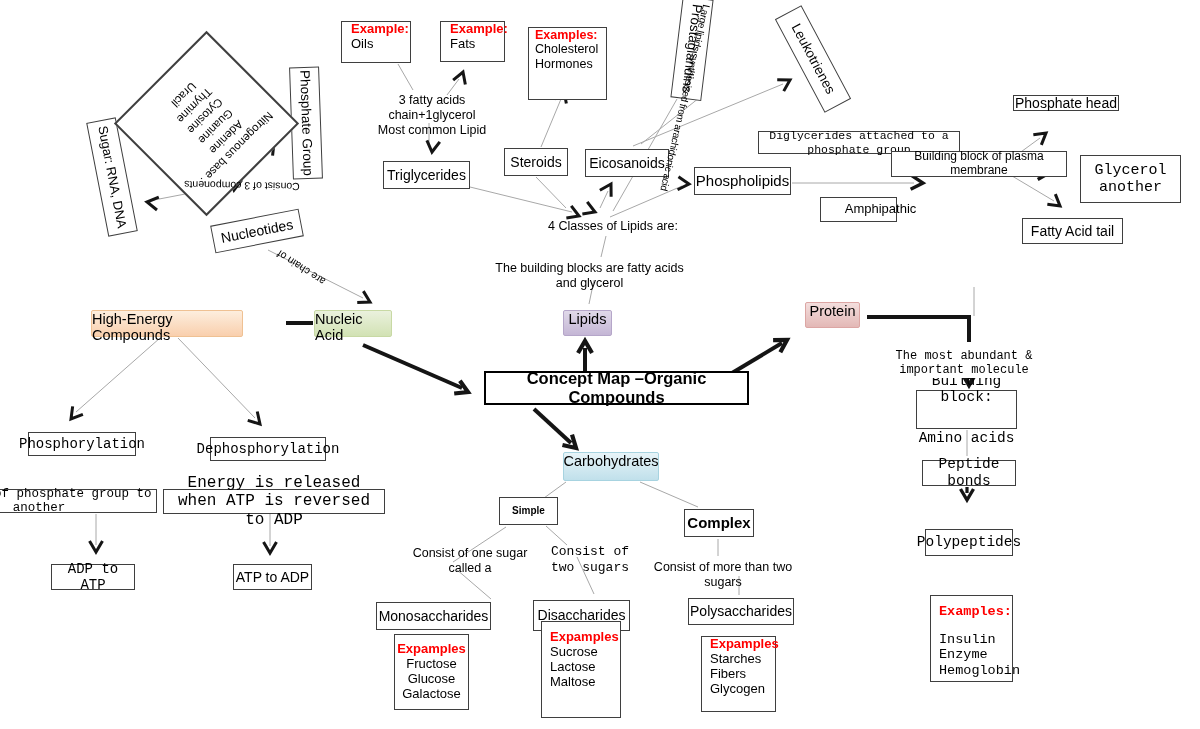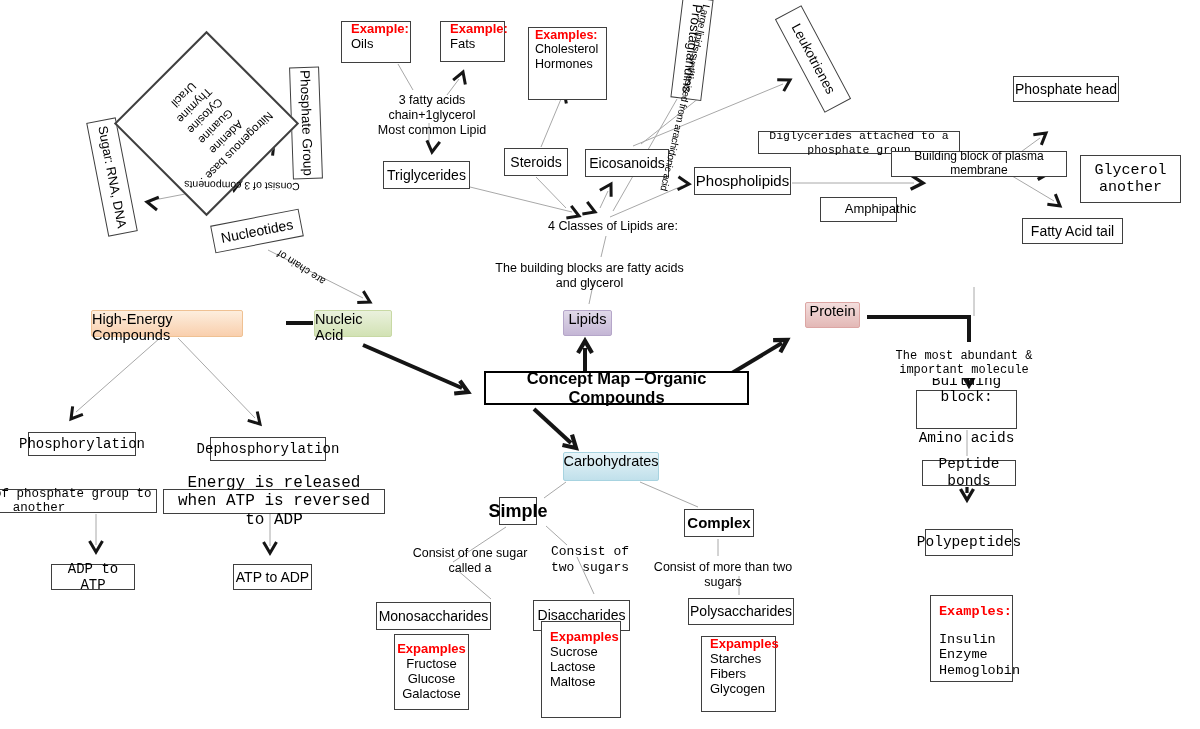--- a/index.html
+++ b/index.html
@@ -175,21 +175,21 @@
 
 <div class="box serif" style="left:758px;top:131px;width:202px;height:23px;font-size:11.5px;">
   <span>Diglycerides attached to a phosphate group</span>
 </div>
 <div class="box" style="left:891px;top:151px;width:176px;height:26px;font-size:12px;">
   <span>Building block of plasma membrane</span>
 </div>
 <div class="box" style="left:820px;top:197px;width:77px;height:25px;font-size:13px;padding-left:44px;">
   <span>Amphipathic</span>
 </div>
-<div class="box" style="left:1013px;top:76px;width:106px;height:26px;">
+<div class="box" style="left:1013px;top:95px;width:106px;height:16px;">
   <span>Phosphate head</span>
 </div>
 <div class="box col serif" style="left:1080px;top:155px;width:101px;height:48px;font-size:15px;">
   <span>Glycerol</span>
   <span>another</span>
 </div>
 <div class="box" style="left:1022px;top:218px;width:101px;height:26px;">
   <span>Fatty Acid tail</span>
 </div>
 
@@ -232,21 +232,21 @@
 <div class="box serif" style="left:163px;top:489px;width:222px;height:25px;font-size:16px;">
   <span>Energy is released when ATP is reversed to ADP</span>
 </div>
 <div class="box serif" style="left:51px;top:564px;width:84px;height:26px;">
   <span>ADP to ATP</span>
 </div>
 <div class="box" style="left:233px;top:564px;width:79px;height:26px;">
   <span>ATP to ADP</span>
 </div>
 
-<div class="box bold" style="left:499px;top:497px;width:38px;height:28px;font-size:18px;">
+<div class="box bold" style="left:499px;top:497px;width:59px;height:28px;font-size:10px;">
   <span>Simple</span>
 </div>
 <div class="box bold" style="left:684px;top:509px;width:70px;height:28px;font-size:15px;">
   <span>Complex</span>
 </div>
 
 <div class="txt" style="left:407px;top:546px;width:126px;font-size:12.5px;">
   <span>Consist of one sugar called a</span>
 </div>
 <div class="txt serif" style="left:540px;top:544px;width:100px;font-size:13px;">

